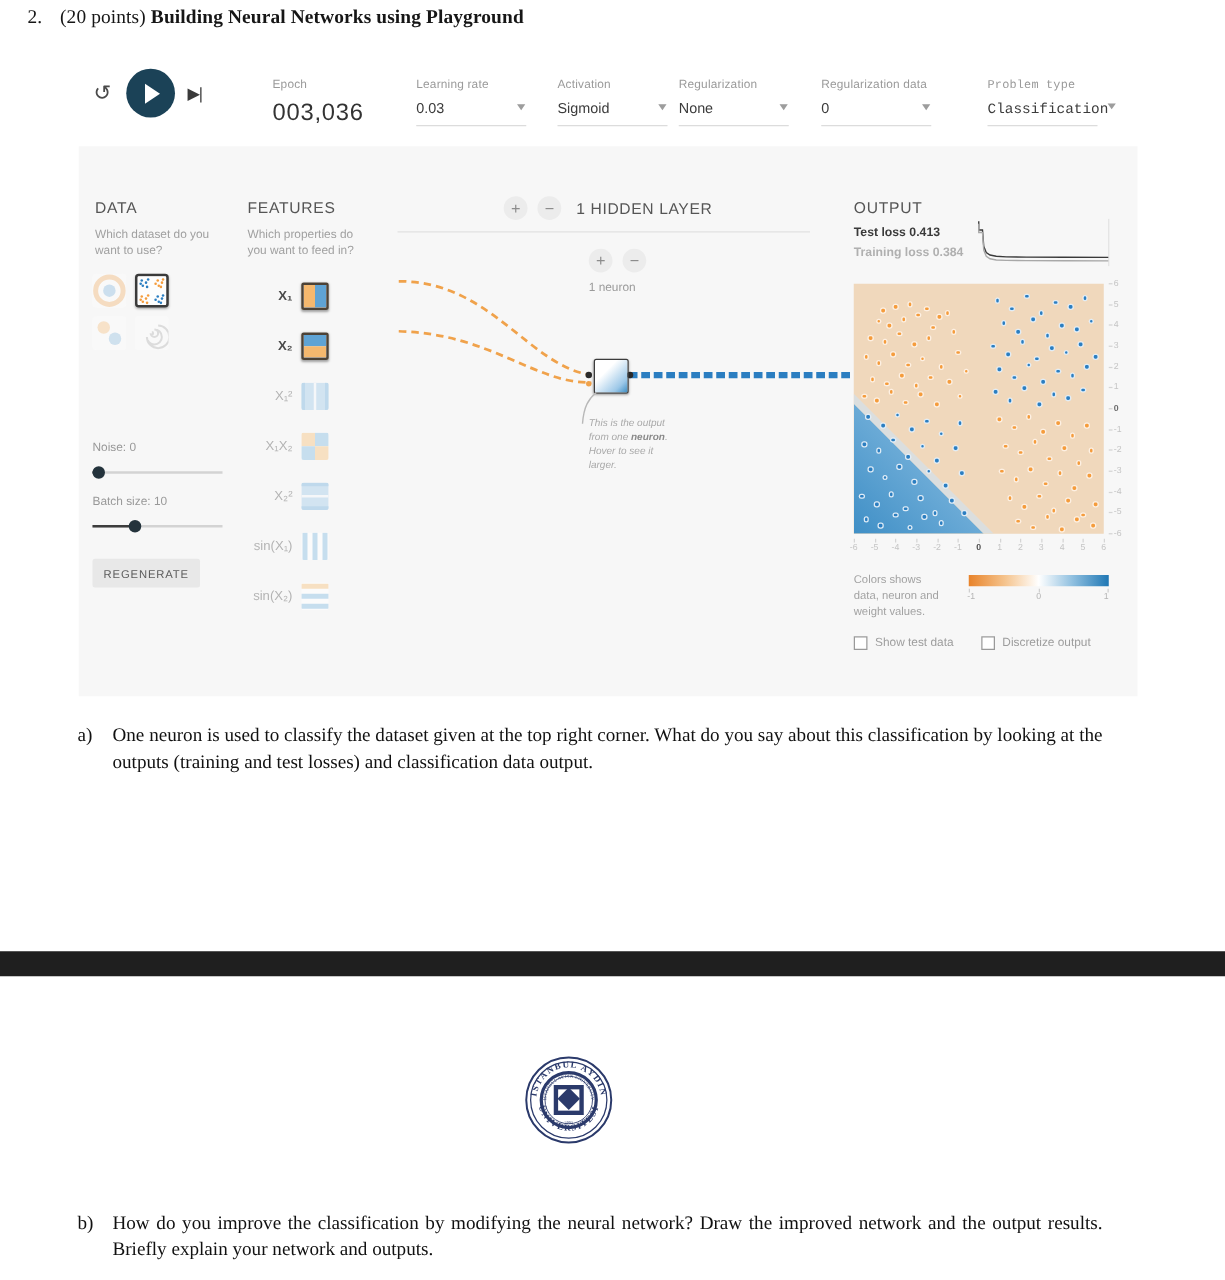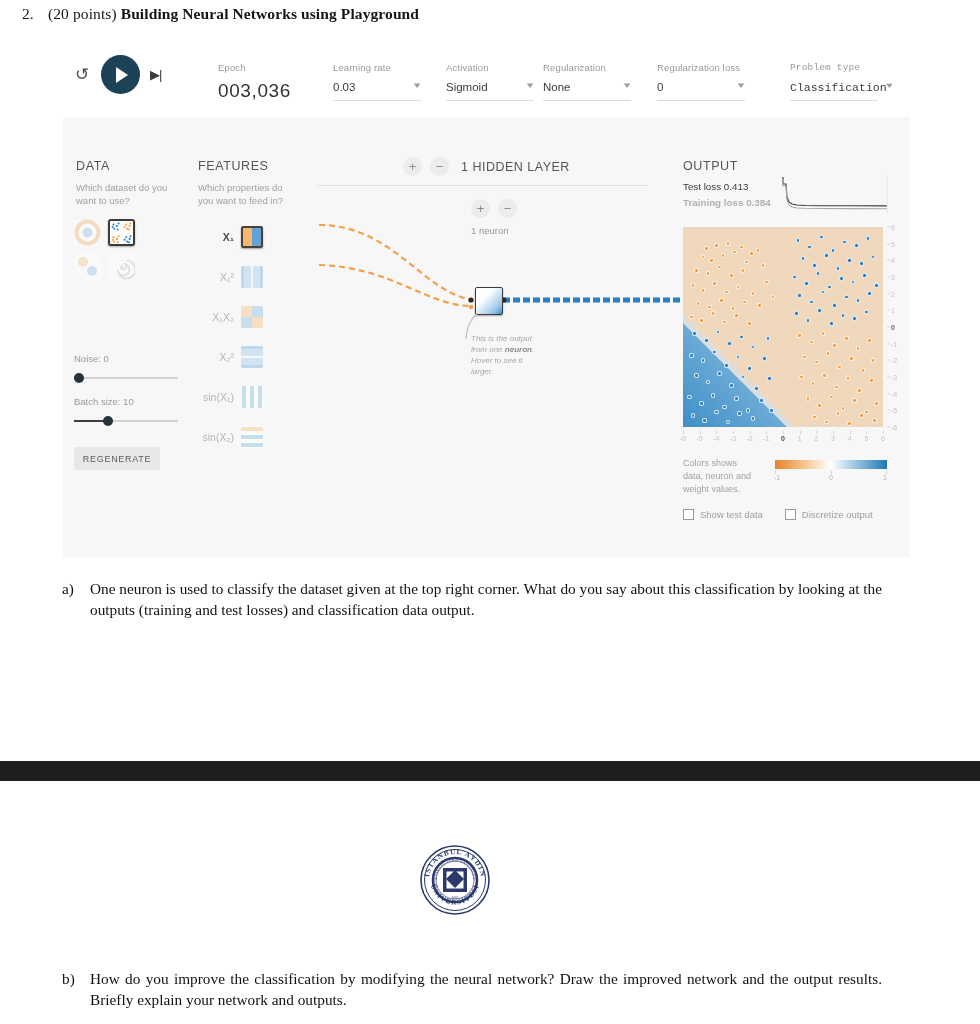--- a/index.html
+++ b/index.html
@@ -410,21 +410,21 @@
   }
 
   
   #out-head { left: 620px; top: 42px; }
   .out-loss {
     position: absolute;
     left: 620px;
     font-size: 9.8px;
     white-space: nowrap;
   }
-  #loss-test { top: 64px; color: #3a3a3a; font-weight: normal; }
+  #loss-test { top: 64px; color: #3a3a3a; font-weight: bold; }
   #loss-train { top: 80px; color: #b0b0b0; font-weight: bold; }
   .loss-chart {
     position: absolute;
     left: 718px;
     top: 58px;
     width: 108px;
     height: 38px;
   }
 
   .heatmap {
@@ -599,21 +599,21 @@
 
     <div class="tb-field" id="fld-reg">
       <div class="tb-label">Regularization</div>
       <div class="tb-select">
         <span class="sel-val">None</span>
         <span class="caret">▼</span>
       </div>
     </div>
 
     <div class="tb-field" id="fld-regrate">
-      <div class="tb-label">Regularization loss</div>
+      <div class="tb-label">Regularization data</div>
       <div class="tb-select">
         <span class="sel-val">0</span>
         <span class="caret">▼</span>
       </div>
     </div>
 
     <div class="tb-field" id="fld-prob">
       <div class="tb-label">Problem type</div>
       <div class="tb-select">
         <span class="sel-val">Classification</span>
@@ -721,20 +721,29 @@
       <div class="feature-row active">
         <div class="f-label">X₁</div>
         <div class="f-thumb">
           <svg viewBox="0 0 22 22">
               <rect x="0" y="0" width="11" height="22" fill="#f5b86e"></rect>
               <rect x="11" y="0" width="11" height="22" fill="#5fa3d4"></rect>
             </svg>
         </div>
       </div>
 
+      <div class="feature-row active">
+        <div class="f-label">X₂</div>
+        <div class="f-thumb">
+          <svg viewBox="0 0 22 22">
+              <rect x="0" y="0" width="22" height="11" fill="#5fa3d4"></rect>
+              <rect x="0" y="11" width="22" height="11" fill="#f5b86e"></rect>
+            </svg>
+        </div>
+      </div>
 
       <div class="feature-row">
         <div class="f-label">X₁²</div>
         <div class="f-thumb">
           <svg viewBox="0 0 22 22">
               <rect width="22" height="22" fill="#bcd9ee"></rect>
               <rect x="10" y="0" width="2" height="22" fill="#f4f8fb"></rect>
               <rect x="0" y="0" width="3" height="22" fill="#9ec8e6"></rect>
               <rect x="19" y="0" width="3" height="22" fill="#9ec8e6"></rect>
             </svg>

